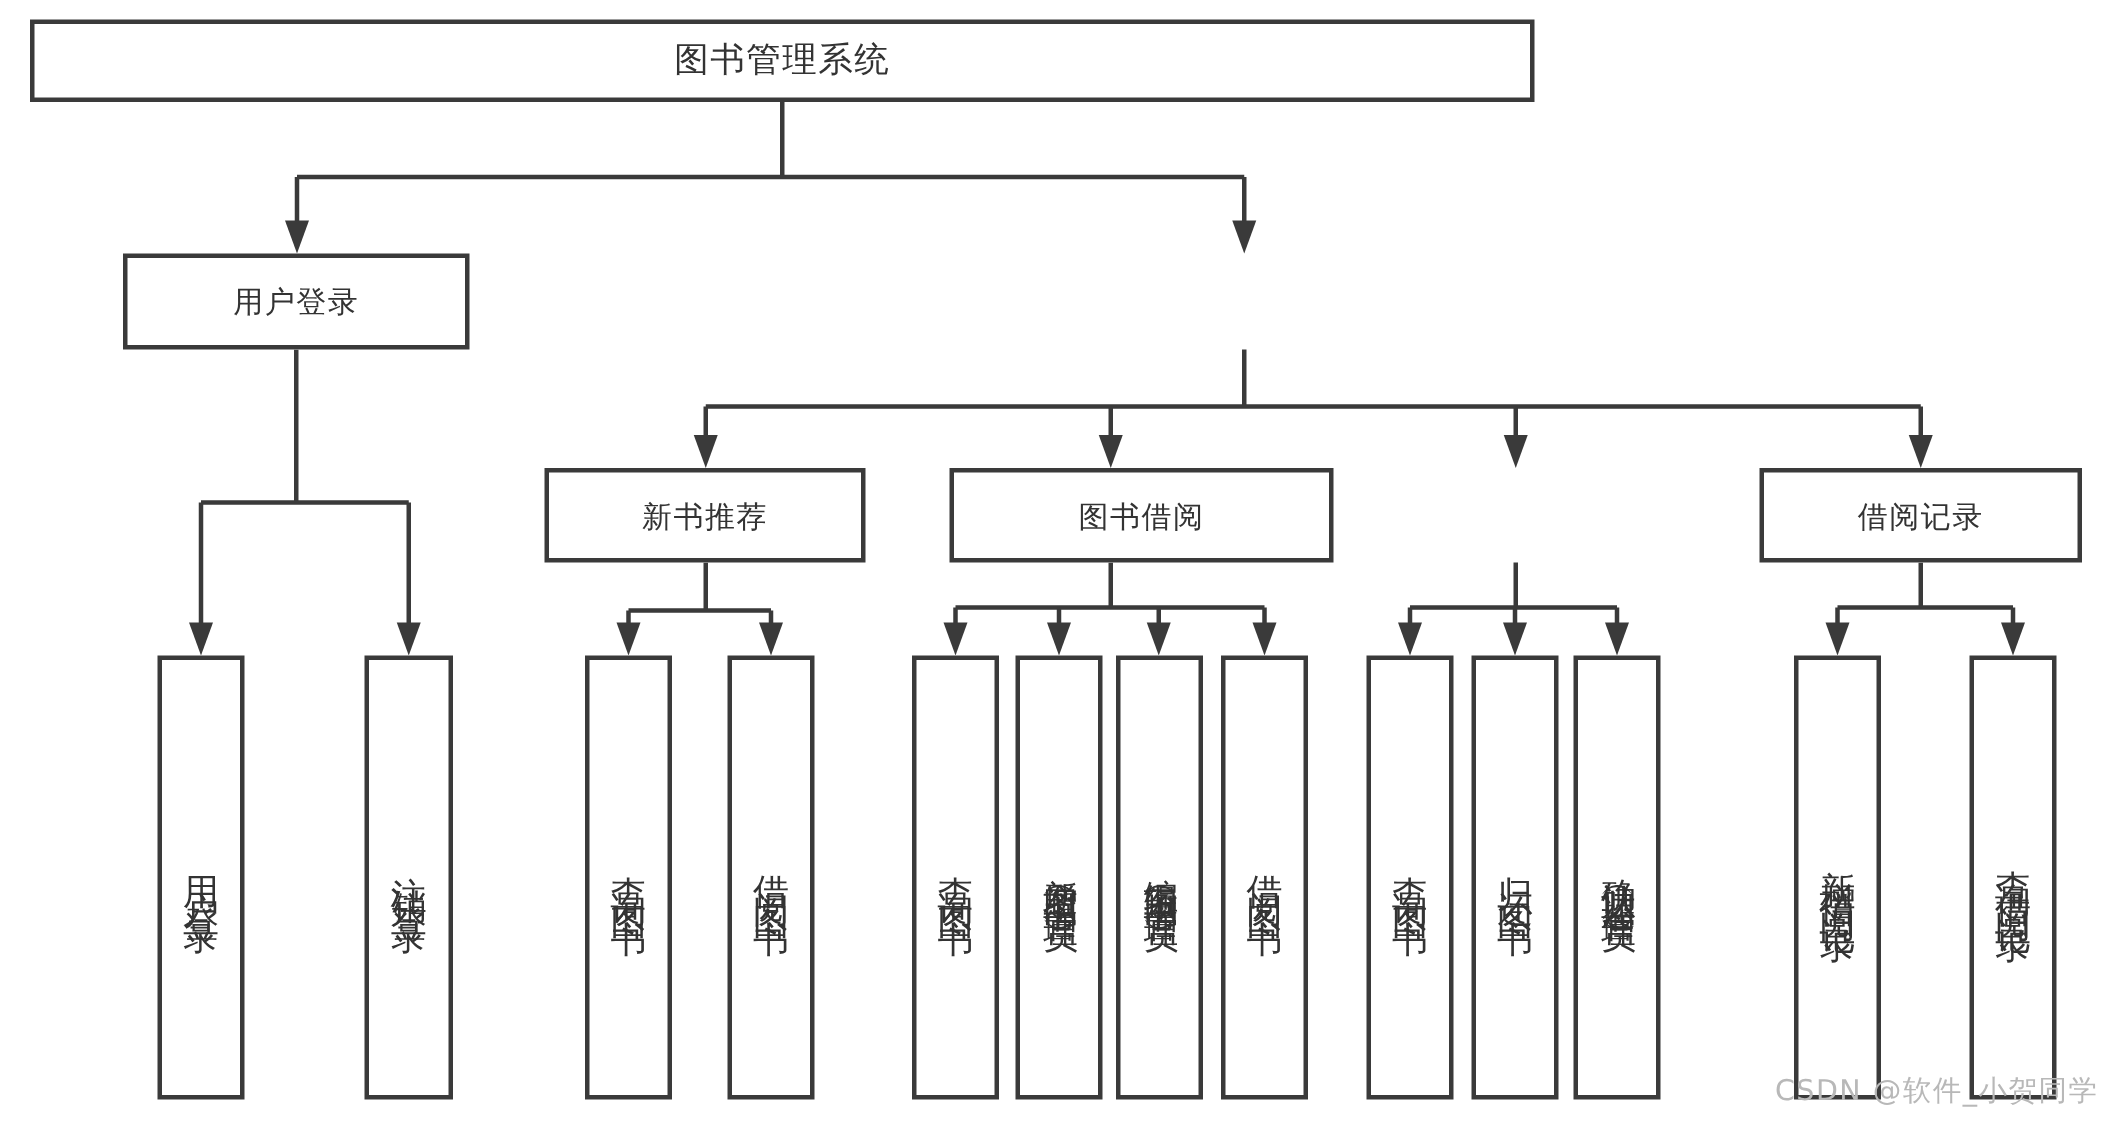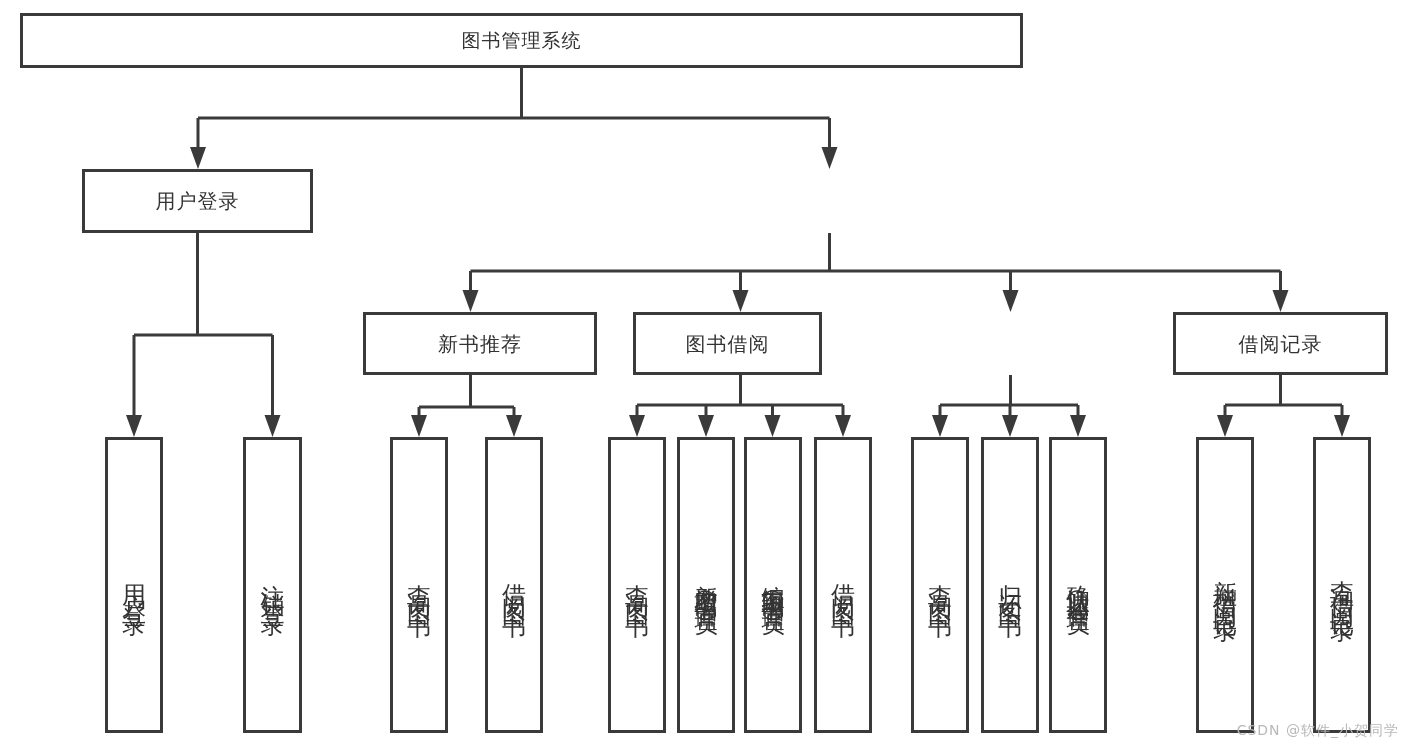--- a/index.html
+++ b/index.html
@@ -25,34 +25,34 @@
     border:3px solid var(--line);
     background:#fff;
     display:flex;
     align-items:center;
     justify-content:center;
     color:var(--text);
     text-align:center;
     line-height:1;
   }
   .hbox{font-size:20px;letter-spacing:1px;}
-  .rootbox{font-size:19px;letter-spacing:1px;}
+  .rootbox{font-size:23px;letter-spacing:1px;}
   .leaf{
     writing-mode:vertical-rl;
     text-orientation:mixed;
     font-size:24px;
   }
   .leaf.short{letter-spacing:10px;}
   .leaf.mid{letter-spacing:8px;}
   .leaf.long{font-size:23px;letter-spacing:4px;}
   .watermark{
     position:absolute;
     right:6px;
     bottom:7px;
-    font-size:14px;
+    font-size:19px;
     color:var(--wm);
     letter-spacing:1px;
     z-index:5;
     font-family:"DejaVu Sans","Liberation Sans",sans-serif;
   }
 </style>
 </head>
 <body>
 
 <div class="canvas">
@@ -87,22 +87,22 @@
       <polygon points="1070,415 1086,415 1078,437"></polygon>
       <polygon points="1217,415 1233,415 1225,437"></polygon>
       <polygon points="1334,415 1350,415 1342,437"></polygon>
     </g>
   </svg>
 
   <div class="box rootbox" style="left:20px;top:13px;width:1003px;height:55px">图书管理系统</div>
 
   <div class="box hbox" style="left:82px;top:169px;width:231px;height:64px">用户登录</div>
 
-  <div class="box hbox" style="left:363px;top:312px;width:234px;height:63px">新书推荐</div>
-  <div class="box hbox" style="left:633px;top:312px;width:189px;height:63px">图书借阅</div>
+  <div class="box hbox" style="left:363px;top:312px;width:214px;height:63px">新书推荐</div>
+  <div class="box hbox" style="left:633px;top:312px;width:256px;height:63px">图书借阅</div>
   <div class="box hbox" style="left:1173px;top:312px;width:215px;height:63px">借阅记录</div>
 
   <div class="box leaf short" style="left:105px;top:437px;width:58px;height:296px">用户登录</div>
   <div class="box leaf short" style="left:243px;top:437px;width:59px;height:296px">注销登录</div>
 
   <div class="box leaf short" style="left:390px;top:437px;width:58px;height:296px">查询图书</div>
   <div class="box leaf short" style="left:485px;top:437px;width:58px;height:296px">借阅图书</div>
 
   <div class="box leaf short" style="left:608px;top:437px;width:58px;height:296px">查询图书</div>
   <div class="box leaf long" style="left:677px;top:437px;width:58px;height:296px">新增图书（管理员）</div>

